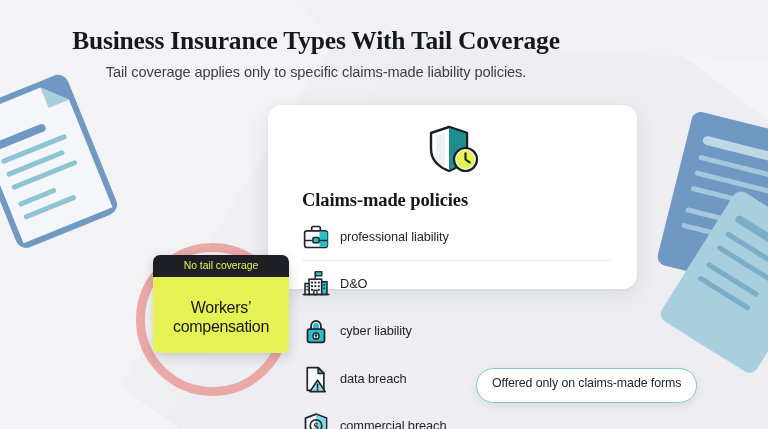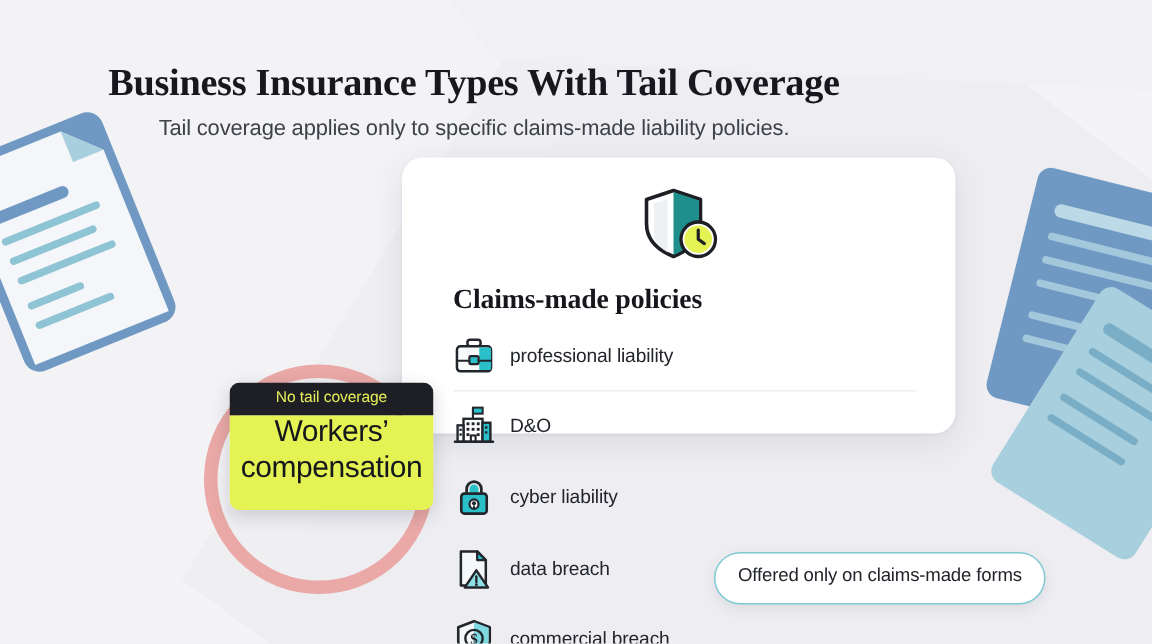--- a/index.html
+++ b/index.html
@@ -8,21 +8,21 @@
     font-family:"Liberation Sans", sans-serif;
     background:#efeff2;
     position:relative;
   }
 
   
   .bg-layer{ position:absolute; inset:0; overflow:hidden; z-index:0; }
   .bg-svg{ position:absolute; inset:0; width:768px; height:429px; display:block; }
 
   
-  .header{ position:absolute; top:40px; left:0; width:632px; text-align:center; z-index:5; }
+  .header{ position:absolute; top:26px; left:0; width:632px; text-align:center; z-index:5; }
   .title{
     font-family:"Liberation Serif", serif;
     font-weight:700; font-size:25.5px; letter-spacing:-0.2px;
     color:#16181d; line-height:1.15;
   }
   .subtitle{
     margin-top:9px;
     font-size:14.6px; color:#3d4148; font-weight:400; letter-spacing:-0.1px;
   }
 
@@ -70,22 +70,22 @@
     box-shadow:0 4px 12px rgba(30,35,55,.18);
     z-index:9;
   }
   .callout-head{
     background:#1d1f24; color:#e9ef5a;
     font-size:10.4px; text-align:center; padding:5px 4px 6px;
     letter-spacing:-0.05px;
   }
   .callout-body{
     background:#e4f253; color:#15171c;
-    font-size:20px; text-align:center;
-    padding:0 5px 16px; line-height:1.18; letter-spacing:-0.3px;
+    font-size:16px; text-align:center;
+    padding:22px 5px 16px; line-height:1.18; letter-spacing:-0.3px;
   }
 
   
   .pill{
     position:absolute; left:476px; top:368px;
     background:#ffffff; border:1.6px solid #7fc9d4;
     border-radius:20px; padding:7px 15px 12px;
     font-size:12.4px; color:#22252b; white-space:nowrap;
     box-shadow:0 3px 9px rgba(40,48,70,.10);
     z-index:10; letter-spacing:-0.1px;

